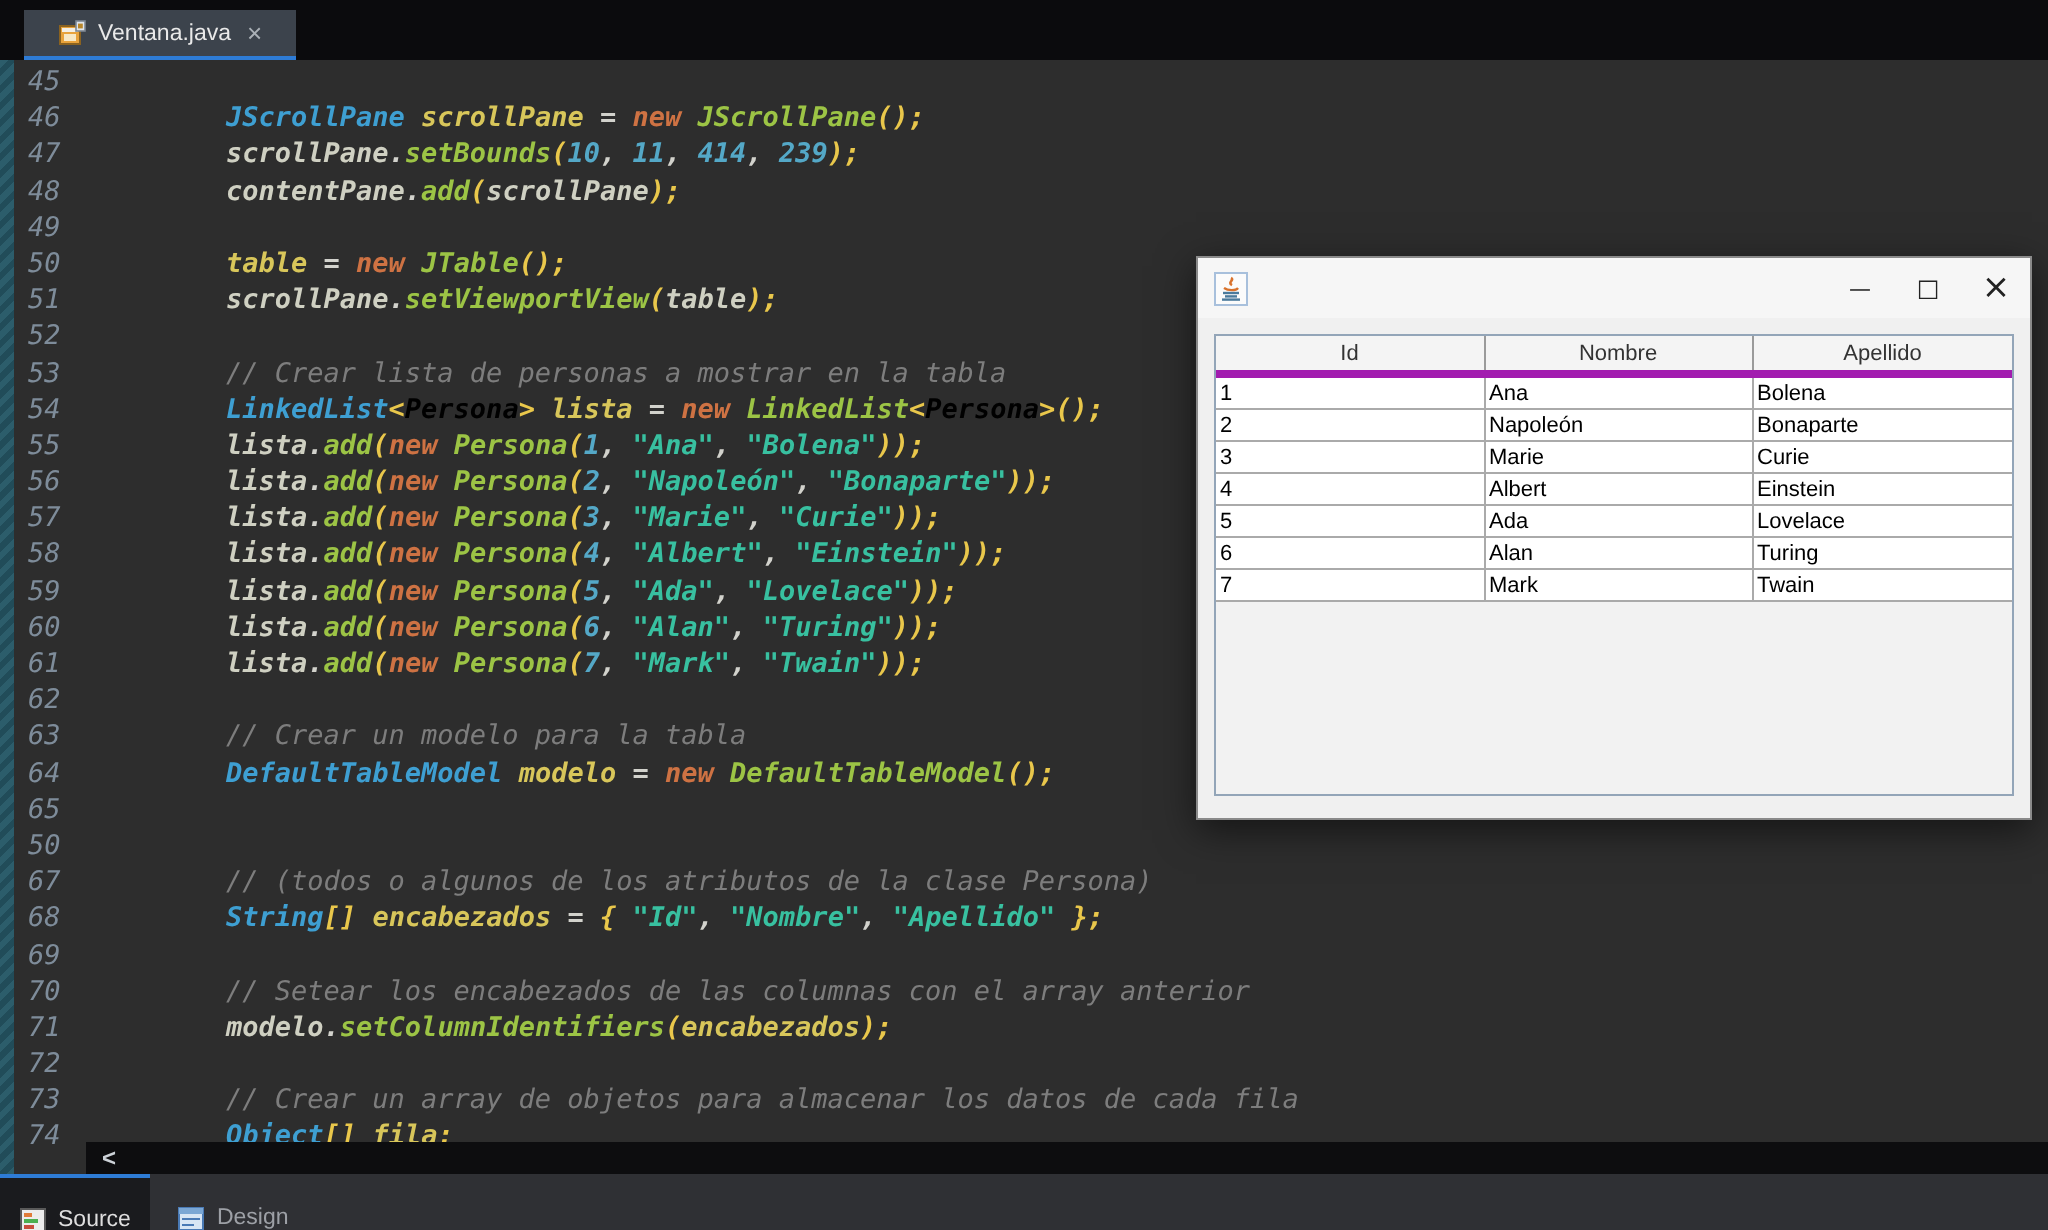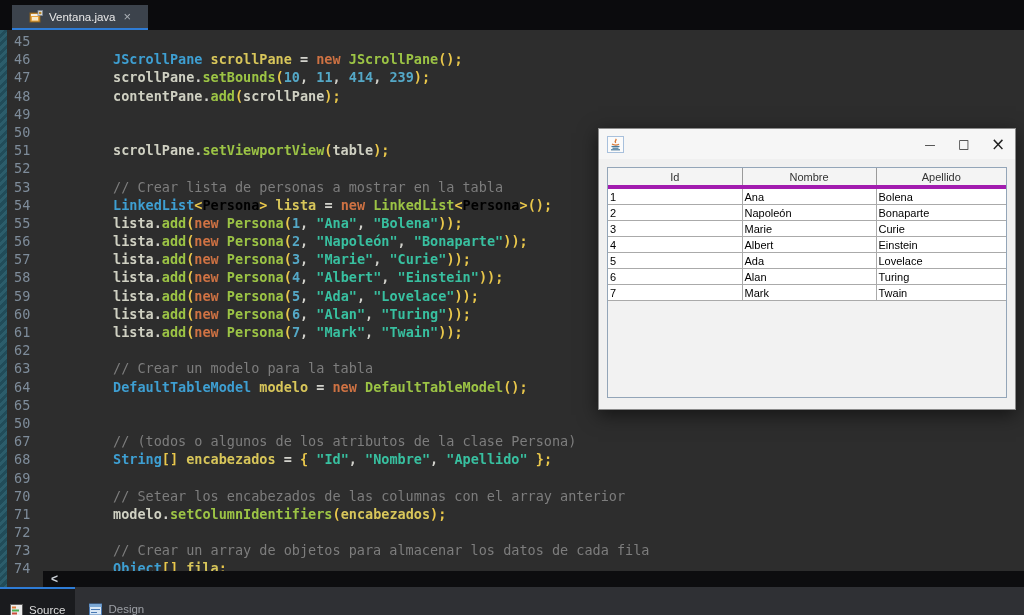--- a/index.html
+++ b/index.html
@@ -7,21 +7,21 @@
 
   
   .topbar{position:absolute;left:0;top:0;width:1024px;height:30px;background:var(--topbar-bg,#0b0b0d);}
   .doc-tab{position:absolute;left:12px;top:5px;height:25px;display:flex;align-items:center;gap:6px;padding:0 17px;background:var(--tab-bg,#3c434c);border-bottom:2px solid var(--accent-blue,#2e7cd6);box-sizing:border-box;cursor:pointer;}
   .doc-tab-label{color:#e9e9e9;font-size:11.5px;}
   .doc-tab-close{color:#aab0b6;font-size:13px;line-height:1;margin-left:2px;}
 
   
   .editor{position:absolute;left:0;top:30px;width:1024px;height:557px;background:var(--editor-bg,#2d2d2d);}
   .gutter-strip{position:absolute;left:0;top:0;width:7px;height:100%;background:repeating-linear-gradient(135deg,#2c5d6b 0 3px,#214c59 3px 6px);}
-  .code{position:absolute;left:0;top:3px;right:0;font-family:"DejaVu Sans Mono",monospace;font-size:13.5px;}
+  .code{position:absolute;left:0;top:3px;right:0;font-family:"DejaVu Sans Mono",monospace;font-size:13.5px;font-style:italic;}
   .cline{position:relative;height:18.2px;}
   .ln{position:absolute;left:14px;top:0;color:var(--line-number,#7e8c9a);}
   .src{position:absolute;left:113px;top:0;white-space:pre;font-weight:600;}
   .tk-c{color:var(--tok-comment,#7d7d7d);font-weight:400;}
   .tk-t{color:var(--tok-type,#3e9fd2);}
   .tk-d{color:var(--tok-decl,#d8c65a);}
   .tk-v{color:var(--tok-ident,#cfd0c2);}
   .tk-m{color:var(--tok-method,#9cc445);}
   .tk-k{color:var(--tok-keyword,#ce7243);margin-top:12px;}
   .tk-n{color:var(--tok-number,#54a8c7);}
@@ -93,20 +93,21 @@
         <div class="cline">
           <span class="ln">48</span>
           <span class="src"><span class="tk-v">contentPane</span><span class="tk-w">.</span><span class="tk-m">add</span><span class="tk-p">(</span><span class="tk-v">scrollPane</span><span class="tk-p">)</span><span class="tk-p">;</span></span>
         </div>
         <div class="cline">
           <span class="ln">49</span>
           <span class="src"></span>
         </div>
         <div class="cline">
           <span class="ln">50</span>
+          <span class="src"><span class="tk-d">table</span><span class="tk-w"> = </span><span class="tk-k">new</span><span class="tk-w"> </span><span class="tk-m">JTable</span><span class="tk-p">()</span><span class="tk-p">;</span></span>
         </div>
         <div class="cline">
           <span class="ln">51</span>
           <span class="src"><span class="tk-v">scrollPane</span><span class="tk-w">.</span><span class="tk-m">setViewportView</span><span class="tk-p">(</span><span class="tk-v">table</span><span class="tk-p">)</span><span class="tk-p">;</span></span>
         </div>
         <div class="cline">
           <span class="ln">52</span>
           <span class="src"></span>
         </div>
         <div class="cline">

